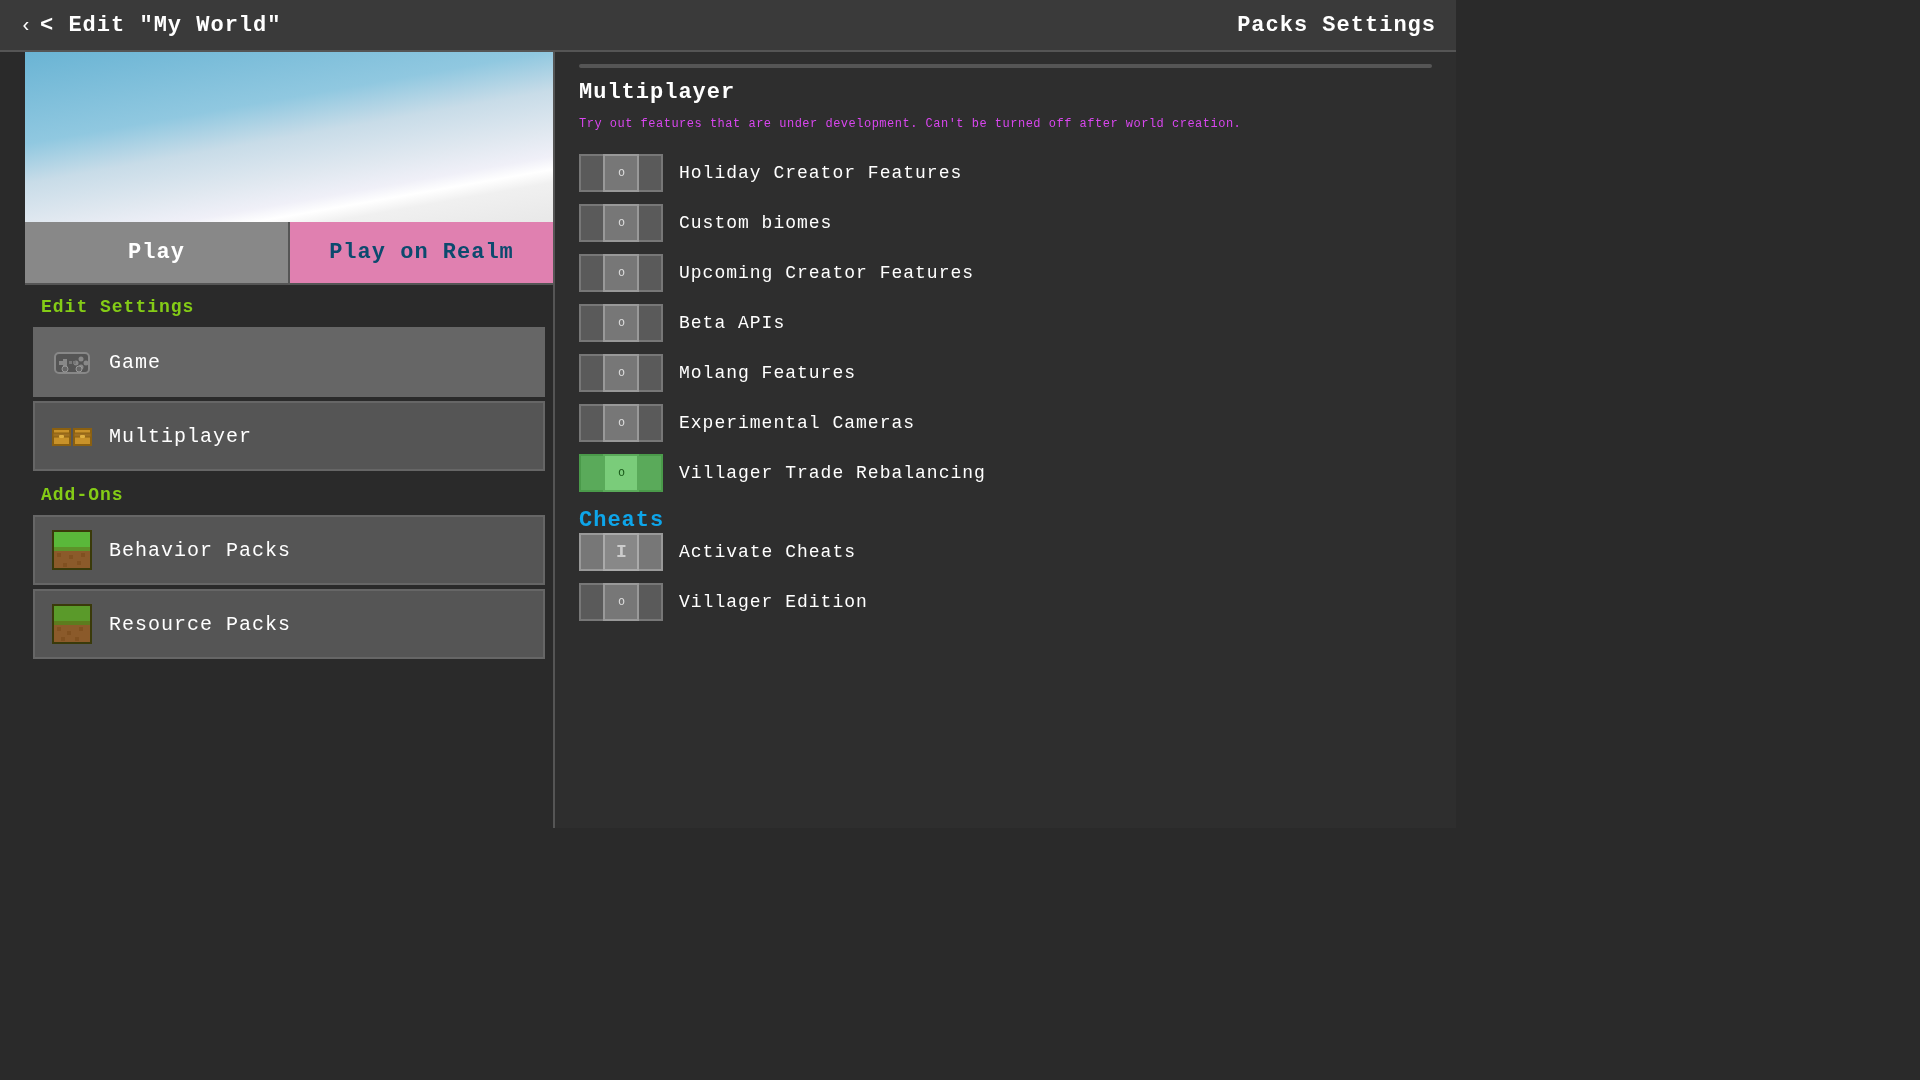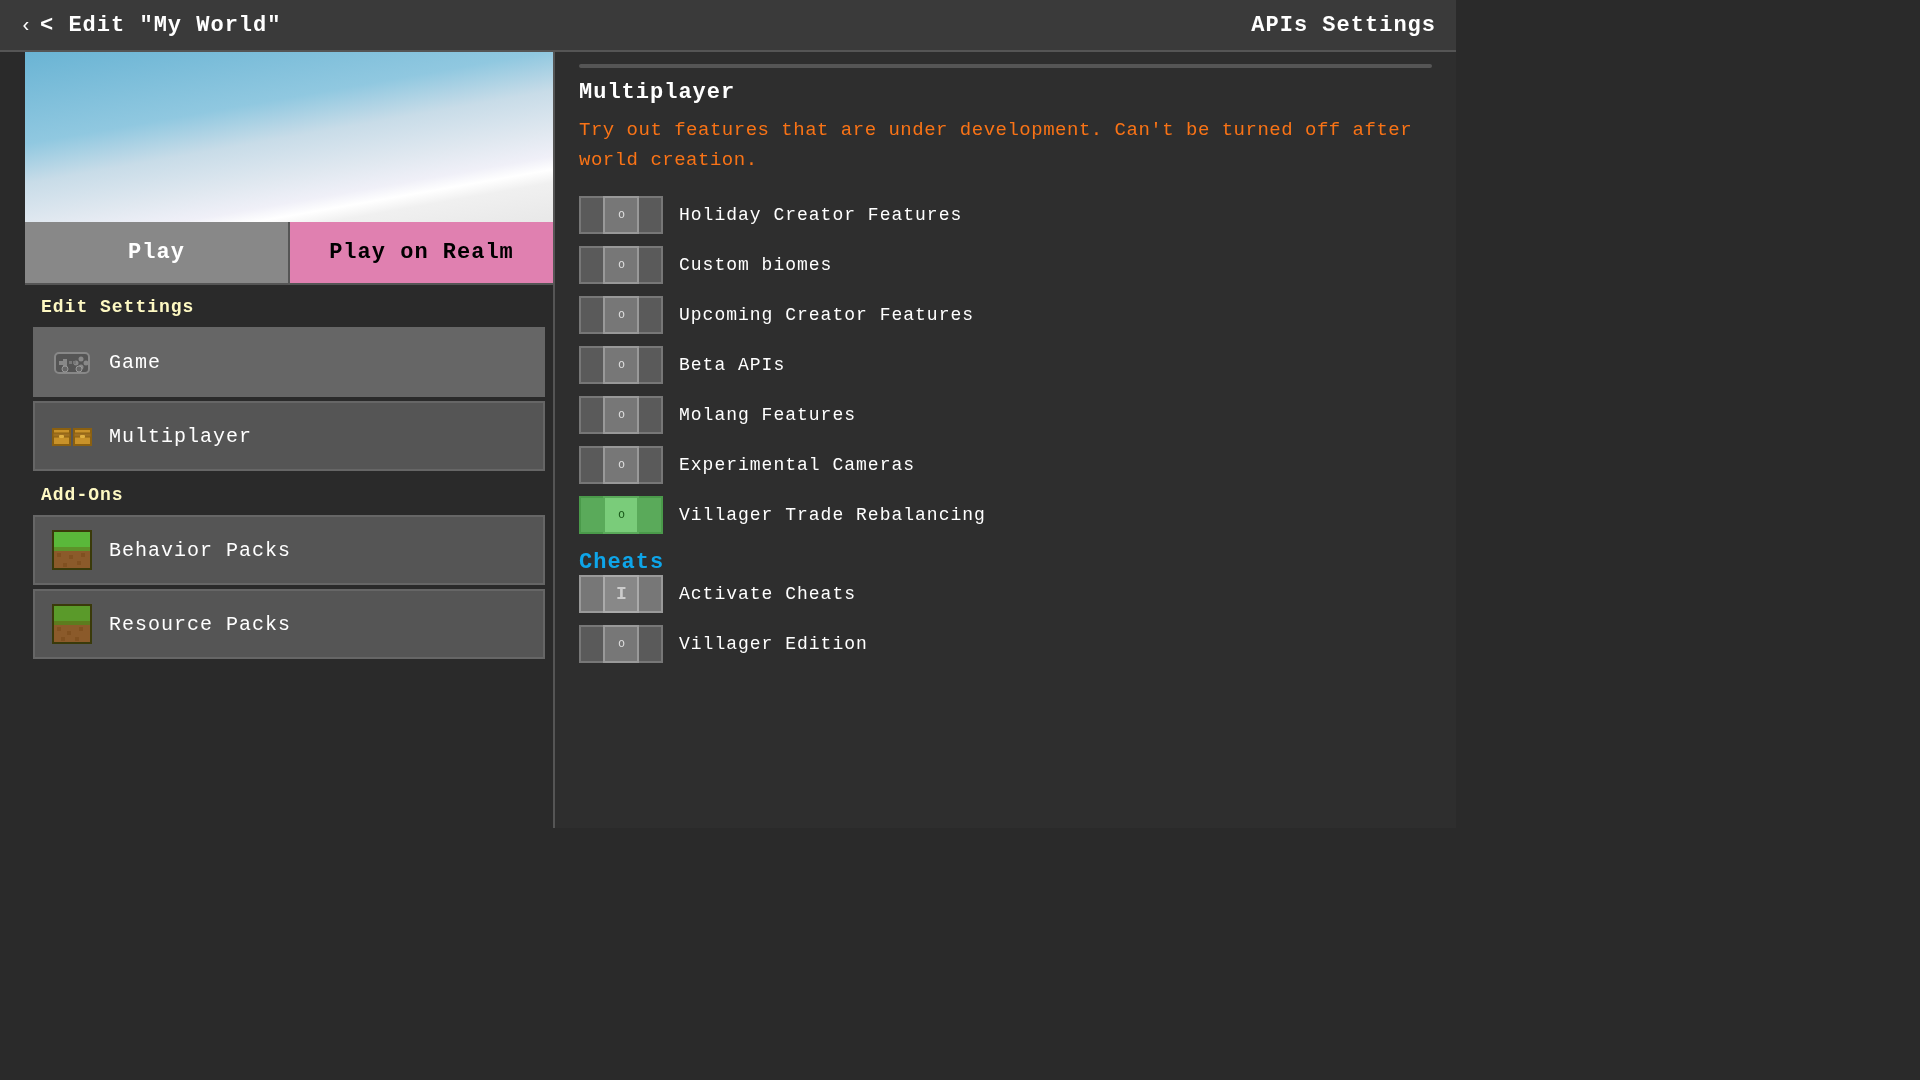--- a/index.html
+++ b/index.html
@@ -102,33 +102,33 @@
       cursor: pointer;
       letter-spacing: 1px;
       text-transform: none;
     }
 
     .btn-play-realm {
       flex: 1;
       padding: 18px;
       background: #e080b0;
       border: none;
-      color: #000000;
+      color: #0c4a6e;
       font-family: 'Courier New', Courier, monospace;
       font-size: 22px;
       font-weight: bold;
       cursor: pointer;
       letter-spacing: 1px;
     }
 
     
     .section-label {
       padding: 12px 16px 8px;
       font-size: 18px;
-      color: #fef9c3;
+      color: #84cc16;
       font-weight: bold;
       letter-spacing: 1px;
     }
 
     .menu-item {
       display: flex;
       align-items: center;
       gap: 16px;
       padding: 12px 16px;
       margin: 2px 8px;
@@ -184,22 +184,22 @@
 
     .section-heading {
       font-size: 22px;
       font-weight: bold;
       color: #fff;
       margin-bottom: 10px;
       letter-spacing: 1px;
     }
 
     .section-description {
-      font-size: 19px;
-      color: #f97316;
+      font-size: 12px;
+      color: #d946ef;
       line-height: 1.6;
       margin-bottom: 20px;
       letter-spacing: 0.5px;
     }
 
     
     .toggle-row {
       display: flex;
       align-items: center;
       gap: 16px;
@@ -280,21 +280,21 @@
     }
   </style>
 </head>
 <body>
 
 <div class="header">
   <div class="header-left">
     <span class="back-arrow">‹</span>
     <span class="header-title">&lt; Edit "My World"</span>
   </div>
-  <span class="header-right-title">APIs Settings</span>
+  <span class="header-right-title">Packs Settings</span>
 </div>
 
 <div class="main-container">
 
   <div class="left-panel">
 
     <div class="world-preview">
       <div class="world-preview-inner"></div>
     </div>
 

